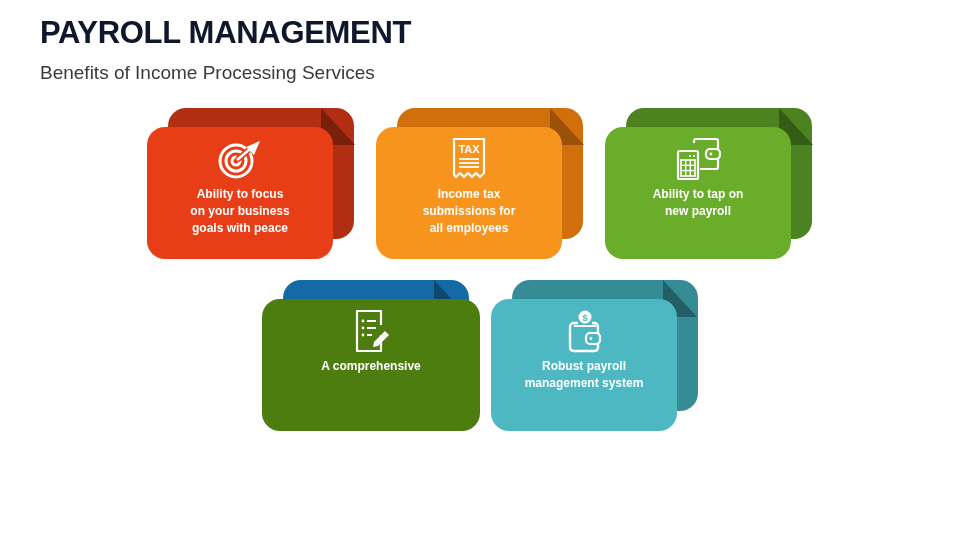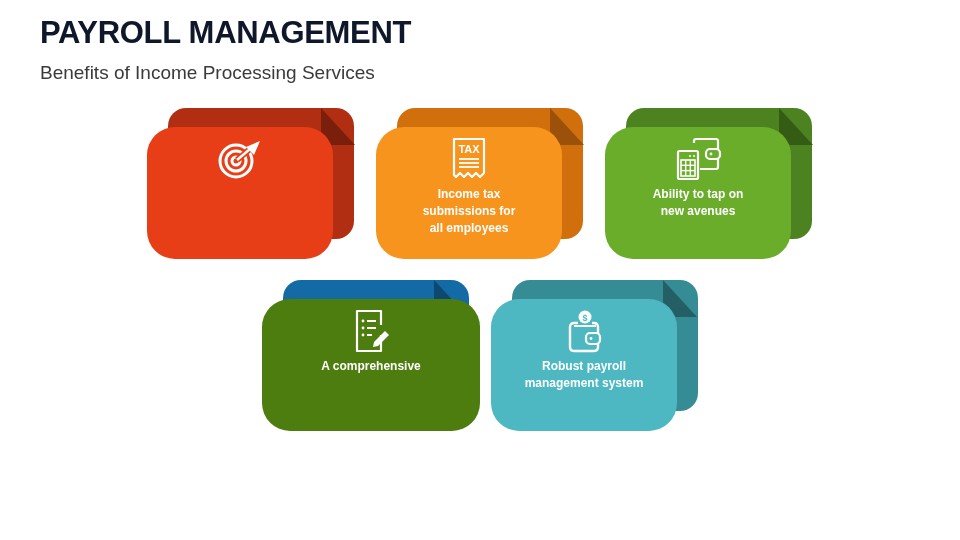--- a/index.html
+++ b/index.html
@@ -17,21 +17,21 @@
     font-size:19px; color:#3a3a3a;
     font-family:"Liberation Sans", sans-serif;
   }
   .card { position:absolute; width:208px; height:152px; }
   .card .back {
     position:absolute; left:21px; top:0; width:186px; height:131px;
     border-radius:18px;
   }
   .card .front {
     position:absolute; left:0; top:19px; width:186px; height:132px;
-    border-radius:28px;
+    border-radius:18px;
   }
   .card .icon {
     position:absolute; left:50%; top:10px; transform:translateX(-50%);
     width:48px; height:44px;
   }
   .card .label {
     position:absolute; left:8px; right:8px; top:59px;
     text-align:center; color:#ffffff; font-size:12px; font-weight:bold;
     line-height:17px;
     font-family:"Liberation Sans", sans-serif;
@@ -53,20 +53,25 @@
   <div class="front" style="background:#e83e17;">
     <svg class="icon" viewBox="0 0 48 44">
       <circle cx="20" cy="24" r="16" fill="none" stroke="#fff" stroke-width="3"></circle>
       <circle cx="20" cy="24" r="10" fill="none" stroke="#fff" stroke-width="3"></circle>
       <circle cx="20" cy="24" r="4" fill="none" stroke="#fff" stroke-width="3"></circle>
       <rect x="0" y="0" width="0" height="0"></rect>
       <line x1="21" y1="23" x2="34" y2="12" stroke="#e83e17" stroke-width="6"></line>
       <line x1="21" y1="23" x2="34" y2="12" stroke="#fff" stroke-width="2.5"></line>
       <polygon points="30,10 44,4 38,18" fill="#fff"></polygon>
     </svg>
+    <div class="label">
+      <span>Ability to focus</span>
+      <span>on your business</span>
+      <span>goals with peace</span>
+    </div>
   </div>
 </div>
 
 <div class="card" style="left:376px; top:108px;">
   <div class="back" style="background:#d06f0c;"></div>
   <svg style="position:absolute;left:174px;top:0;" width="34" height="40">
     <polygon points="0,0 34,37 0,37" fill="#9b5109"></polygon>
   </svg>
   <div class="front" style="background:#f7941e;">
     <svg class="icon" viewBox="0 0 48 44">
@@ -98,21 +103,21 @@
       <line x1="15" y1="19" x2="17" y2="19" stroke="#fff" stroke-width="1.5"></line>
       <line x1="19" y1="19" x2="21" y2="19" stroke="#fff" stroke-width="1.5"></line>
       <rect x="7" y="23" width="14" height="16" fill="none" stroke="#fff" stroke-width="1.6"></rect>
       <line x1="11.7" y1="23" x2="11.7" y2="39" stroke="#fff" stroke-width="1.4"></line>
       <line x1="16.3" y1="23" x2="16.3" y2="39" stroke="#fff" stroke-width="1.4"></line>
       <line x1="7" y1="28.3" x2="21" y2="28.3" stroke="#fff" stroke-width="1.4"></line>
       <line x1="7" y1="33.6" x2="21" y2="33.6" stroke="#fff" stroke-width="1.4"></line>
     </svg>
     <div class="label">
       <span>Ability to tap on</span>
-      <span>new avenues</span>
+      <span>new payroll</span>
     </div>
   </div>
 </div>
 
 <div class="card" style="left:262px; top:280px;">
   <div class="back" style="background:#136aa4;"></div>
   <svg style="position:absolute;left:172px;top:0;" width="36" height="40">
     <polygon points="0,0 34,37 0,37" fill="#0d4870"></polygon>
   </svg>
   <div class="front" style="background:#4d7c0f;padding-left:32px;">

